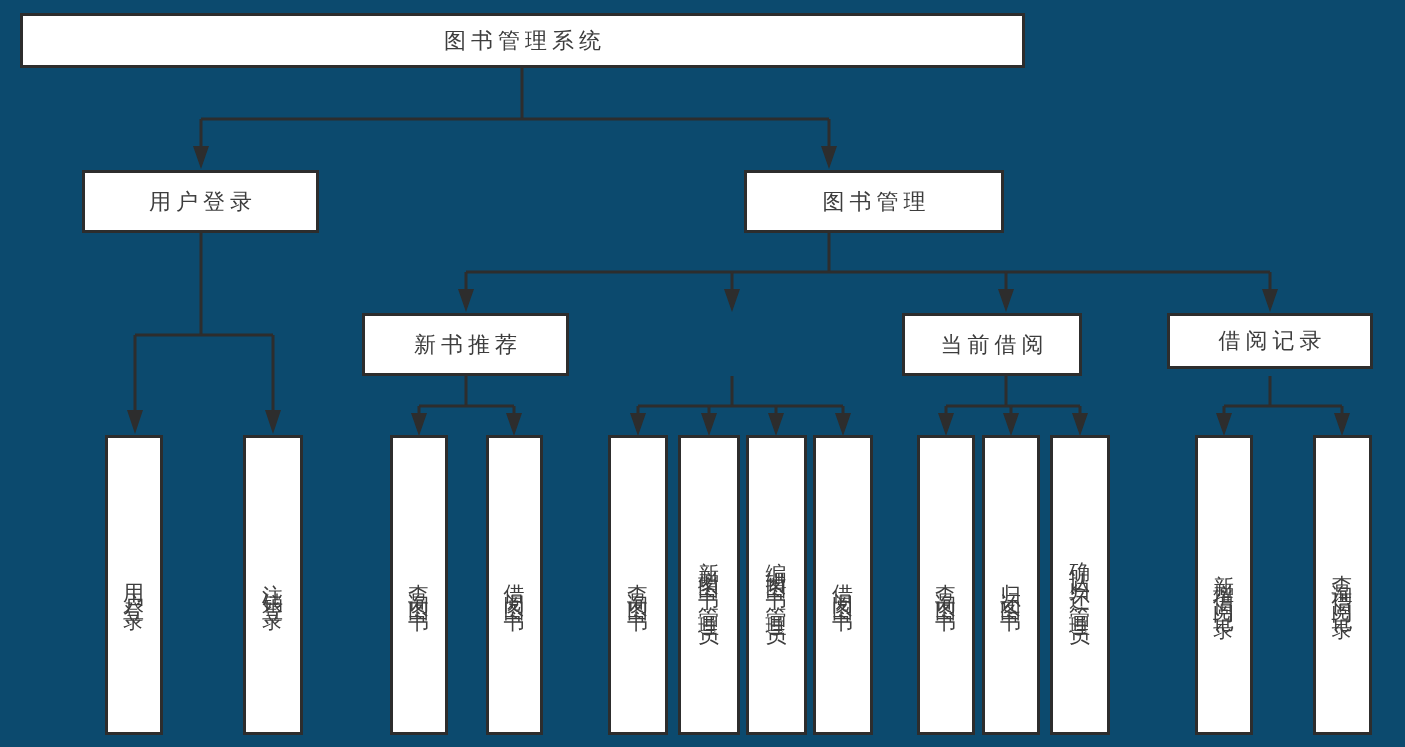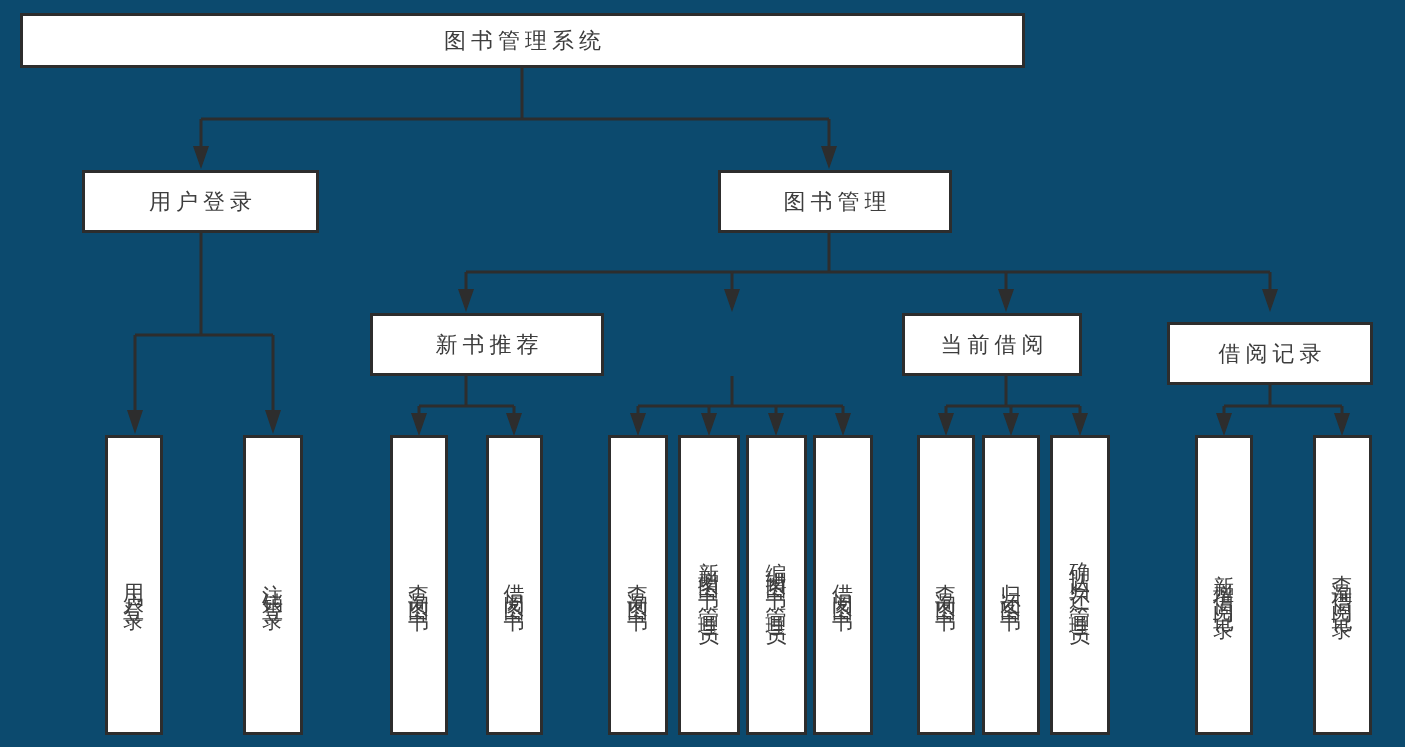--- a/index.html
+++ b/index.html
@@ -136,31 +136,31 @@
     </g>
   </svg>
 
   <div class="box h" style="left:20px;top:13px;width:1005px;height:55px">
     <span>图书管理系统</span>
   </div>
 
   <div class="box h" style="left:82px;top:170px;width:237px;height:63px">
     <span>用户登录</span>
   </div>
-  <div class="box h" style="left:718px;top:170px;width:234px;height:63px">
+  <div class="box h" style="left:744px;top:170px;width:260px;height:63px">
     <span>图书管理</span>
   </div>
 
-  <div class="box h" style="left:370px;top:313px;width:234px;height:63px">
+  <div class="box h" style="left:362px;top:313px;width:207px;height:63px">
     <span>新书推荐</span>
   </div>
   <div class="box h" style="left:902px;top:313px;width:180px;height:63px">
     <span>当前借阅</span>
   </div>
-  <div class="box h" style="left:1167px;top:322px;width:206px;height:63px">
+  <div class="box h" style="left:1167px;top:313px;width:206px;height:56px">
     <span>借阅记录</span>
   </div>
 
   <div class="box v" style="left:105px;top:435px;width:58px;height:300px">
     <span>用户登录</span>
   </div>
   <div class="box v" style="left:243px;top:435px;width:60px;height:300px">
     <span>注销登录</span>
   </div>
 

